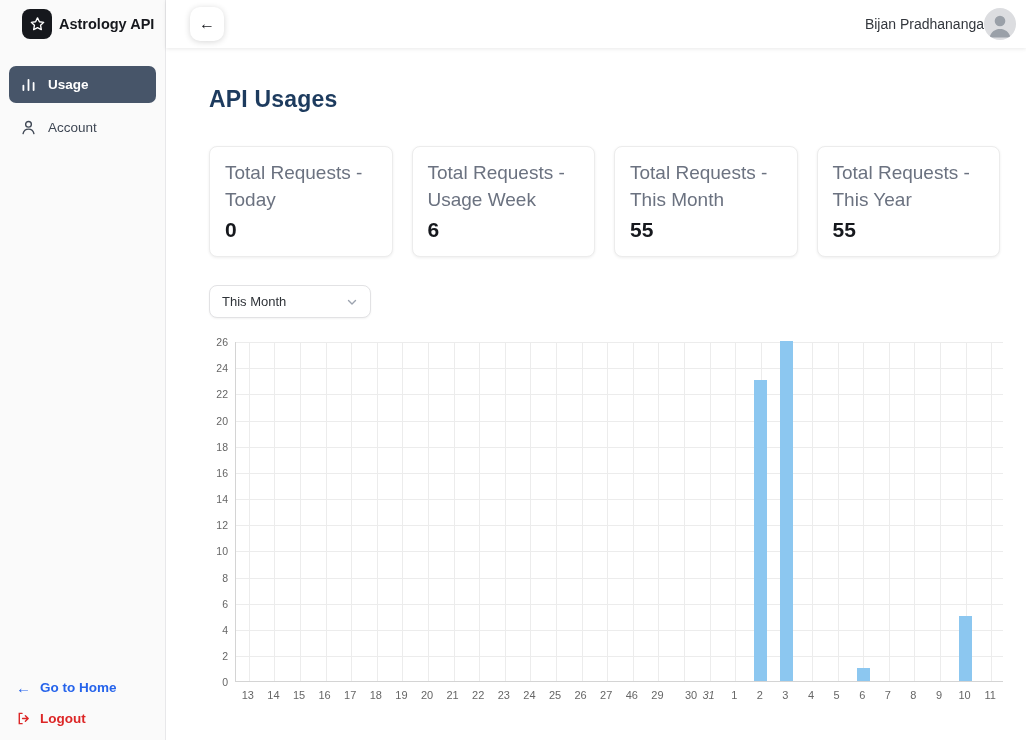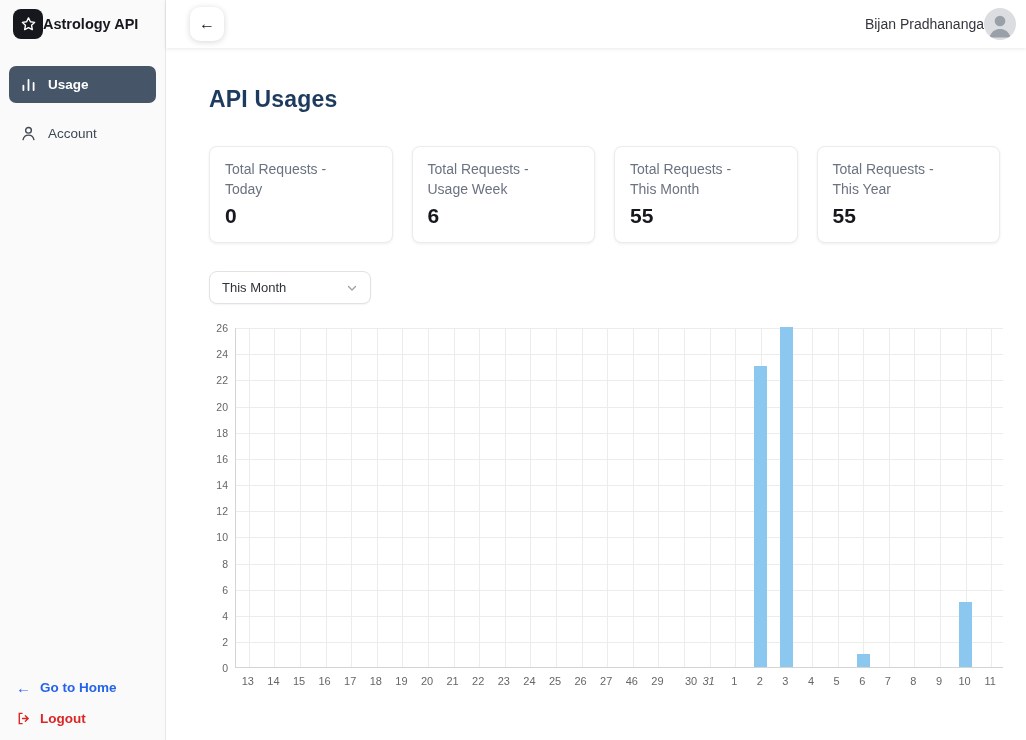--- a/index.html
+++ b/index.html
@@ -3,24 +3,24 @@
 <meta charset="utf-8">
 <style>
   * { margin:0; padding:0; box-sizing:border-box; }
   html,body { width:1026px; height:740px; }
   body { font-family:"Liberation Sans","DejaVu Sans",sans-serif; background:#fff; color:#16181d; overflow:hidden; }
 
   .app { display:grid; grid-template-columns:166px 860px; grid-template-rows:48px 692px; width:1026px; height:740px; }
 
   
   .sidebar { grid-row:1/3; grid-column:1; background:#fafafa; border-right:1px solid #e8e8ea; display:flex; flex-direction:column; }
-  .brand { height:48px; display:flex; align-items:center; gap:0; padding:0 13px; cursor:pointer; }
+  .brand { height:48px; display:flex; align-items:center; gap:7px; padding:0 22px; cursor:pointer; }
   .brand-logo { width:30px; height:30px; background:#16181d; border-radius:8px; display:flex; align-items:center; justify-content:center; flex:none; }
   .brand-name { font-weight:bold; font-size:14.5px; color:#16181d; white-space:nowrap; }
-  .nav { margin-top:18px; display:flex; flex-direction:column; gap:12px; padding:0 9px; }
+  .nav { margin-top:18px; display:flex; flex-direction:column; gap:6px; padding:0 9px; }
   .nav-item { display:flex; align-items:center; gap:11px; height:37px; padding:0 11px; border-radius:7px; font-size:13.5px; color:#3f4754; cursor:pointer; }
   .nav-item.active { background:#475569; color:#fff; font-weight:bold; }
   .nav-icon { width:17px; height:17px; display:flex; flex:none; }
   .nav-icon svg { width:17px; height:17px; }
   .sidebar-footer { margin-top:auto; padding-bottom:6px; display:flex; flex-direction:column; }
   .foot-link { display:flex; align-items:center; gap:9px; padding:8px 16px; font-size:13.5px; font-weight:bold; cursor:pointer; }
   .home-link { color:#2563eb; }
   .logout-link { color:#dc2626; }
   .arrow-glyph { font-size:15px; line-height:1; }
 
@@ -29,21 +29,21 @@
   .back-btn { width:34px; height:34px; border:none; border-radius:10px; background:#fff; box-shadow:0 1px 6px rgba(0,0,0,.16); font-size:16px; color:#16181d; cursor:pointer; display:flex; align-items:center; justify-content:center; }
   .user { display:flex; align-items:center; }
   .user-name { font-size:14px; color:#33373d; }
   .avatar { width:32px; height:32px; border-radius:50%; background:#dcdde0; display:flex; align-items:center; justify-content:center; overflow:hidden; cursor:pointer; }
 
   
   .main { grid-column:2; grid-row:2; padding:38px 26px 0 43px; background:#fff; overflow:hidden; }
   .page-title { font-size:23px; font-weight:bold; color:#1d3b5e; letter-spacing:.2px; }
   .stats { display:flex; gap:19px; margin-top:33px; }
   .stat-card { flex:1; border:1px solid #ececec; border-radius:8px; box-shadow:0 1px 3px rgba(0,0,0,.07); padding:13px 15px 14px; background:#fff; }
-  .stat-label { font-size:14px; color:#6b7280; line-height:1.4; }
+  .stat-label { font-size:19px; color:#6b7280; line-height:1.4; }
   .stat-value { font-size:21px; font-weight:bold; color:#16181d; margin-top:5px; }
   .filter { margin-top:28px; width:162px; height:33px; border:1px solid #e2e2e4; border-radius:8px; box-shadow:0 1px 2px rgba(0,0,0,.05); display:flex; align-items:center; justify-content:space-between; padding:0 12px; font-size:13px; color:#2f3338; cursor:pointer; background:#fff; }
 
   
   .chart-wrap { margin-top:24px; }
   .legend { display:flex; align-items:center; justify-content:center; gap:7px; font-size:11px; color:#666; cursor:pointer; }
   .legend-swatch { width:37px; height:12px; display:inline-block; }
   .chart { display:grid; grid-template-columns:26px 768px; margin-top:9px; }
   .yaxis { position:relative; height:340px; }
   .ytick { position:absolute; right:7px; transform:translateY(-50%); font-size:10.5px; color:#666; }

